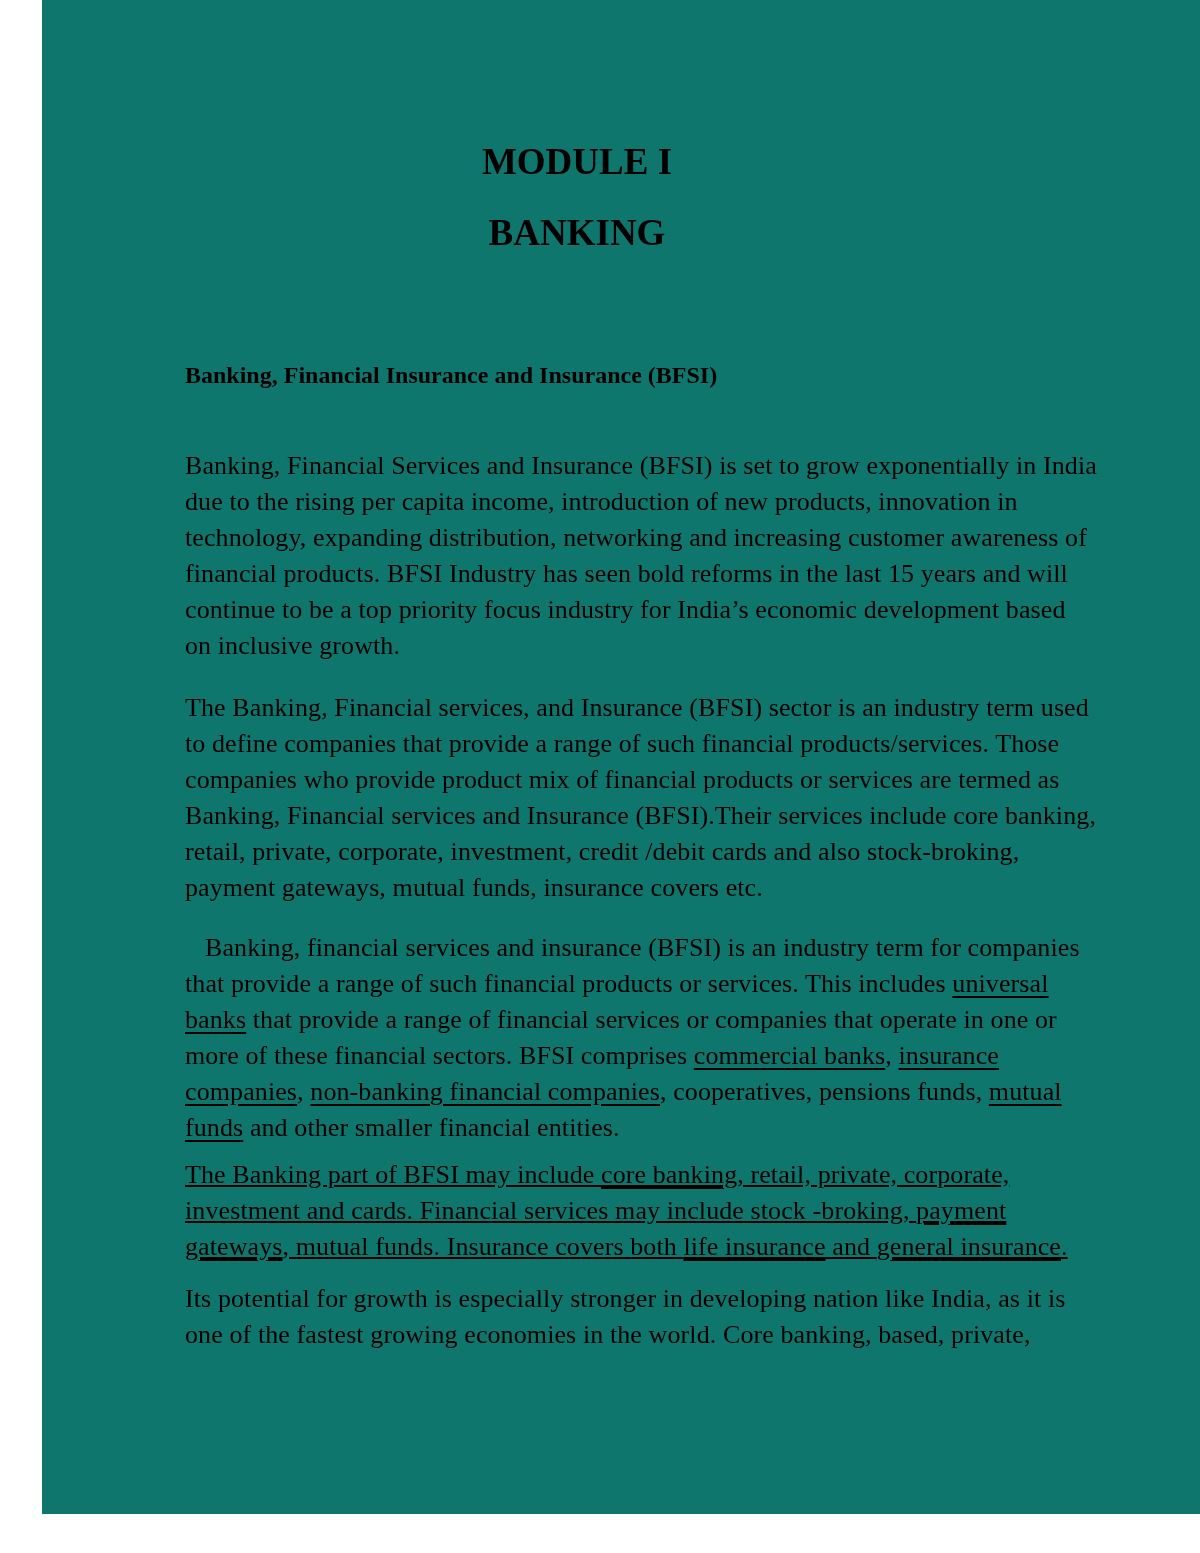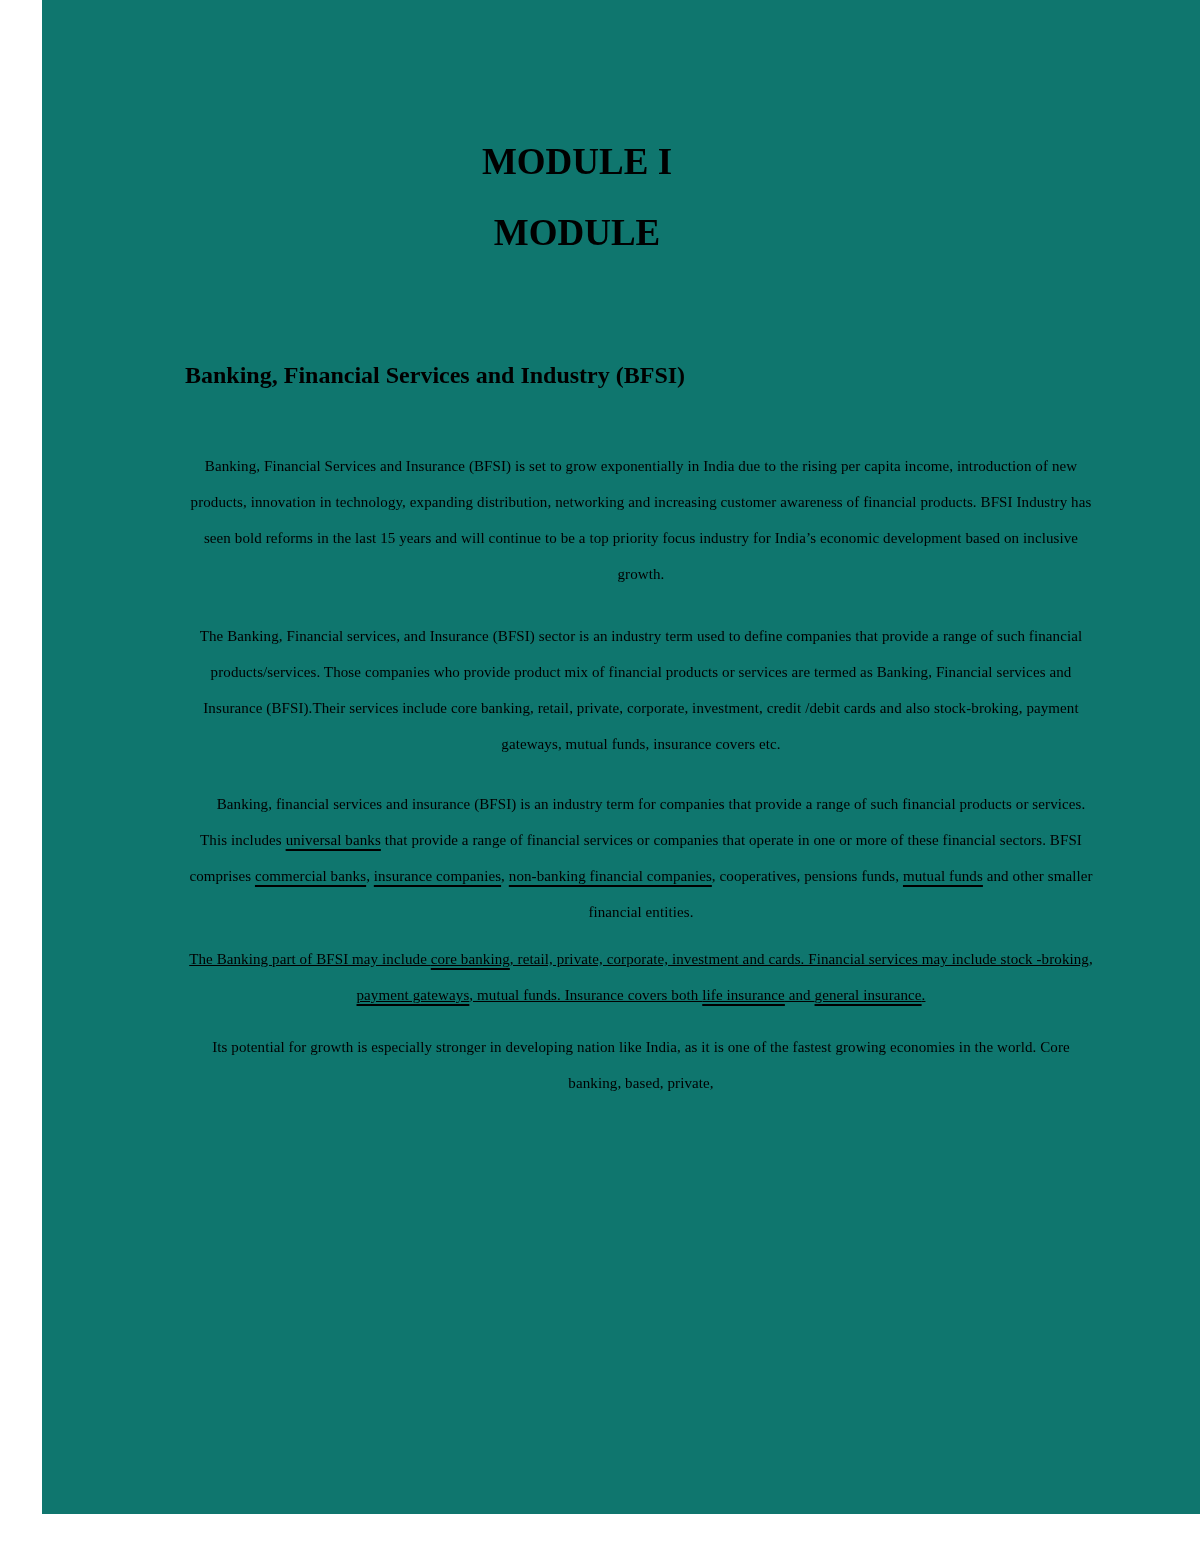--- a/index.html
+++ b/index.html
@@ -38,24 +38,24 @@
     text-align: center;
     margin: 27px 128px 0 0;
   }
   .section-heading {
     font-size: 24px;
     font-weight: bold;
     line-height: 30px;
     margin: 105px 0 0 0;
   }
   p.body-par {
-    font-size: 15px;
+    font-size: 26px;
     line-height: 36px;
     margin: 0;
-    text-align: center;
+    text-align: left;
     letter-spacing: 0.1px;
   }
   #p1 { margin-top: 58px; }
   #p2 { margin-top: 26px; }
   #p3 { margin-top: 24px; text-indent: 20px; }
   #p4 { margin-top: 11px; text-decoration: underline; }
   #p5 { margin-top: 16px; }
   .u {
     text-decoration: underline;
     text-decoration-thickness: 2px;
@@ -63,23 +63,23 @@
   }
 </style>
 </head>
 <body>
 
 <div class="page">
   <div class="content">
 
     <div class="doc-title">MODULE I</div>
 
-    <div class="doc-subtitle">MODULE</div>
+    <div class="doc-subtitle">BANKING</div>
 
-    <div class="section-heading">Banking, Financial Services and Industry (BFSI)</div>
+    <div class="section-heading">Banking, Financial Insurance and Insurance (BFSI)</div>
 
     <p class="body-par" id="p1"><span>Banking, Financial Services and Insurance (BFSI) is set to grow exponentially in India due to the rising per capita income, introduction of new products, innovation in technology, expanding distribution, networking and increasing customer awareness of financial products. BFSI Industry has seen bold reforms in the last 15 years and will continue to be a top priority focus industry for India’s economic development based on inclusive growth.</span></p>
 
     <p class="body-par" id="p2"><span>The Banking, Financial services, and Insurance (BFSI) sector is an industry term used to define companies that provide a range of such financial products/services. Those companies who provide product mix of financial products or services are termed as Banking, Financial services and Insurance (BFSI).Their services include core banking, retail, private, corporate, investment, credit /debit cards and also stock-broking, payment gateways, mutual funds, insurance covers etc.</span></p>
 
     <p class="body-par" id="p3"><span>Banking, financial services and insurance (BFSI) is an industry term for companies that provide a range of such financial products or services. This includes </span><span class="u">universal banks</span><span> that provide a range of financial services or companies that operate in one or more of these financial sectors. BFSI comprises </span><span class="u">commercial banks</span><span>, </span><span class="u">insurance companies</span><span>, </span><span class="u">non-banking financial companies</span><span>, cooperatives, pensions funds, </span><span class="u">mutual funds</span><span> and other smaller financial entities.</span></p>
 
     <p class="body-par" id="p4"><span>The Banking part of BFSI may include </span><span class="u">core banking</span><span>, retail, private, corporate, investment and cards. Financial services may include stock -broking, </span><span class="u">payment gateways</span><span>, mutual funds. Insurance covers both </span><span class="u">life insurance</span><span> and </span><span class="u">general insurance</span><span>.</span></p>
 
     <p class="body-par" id="p5"><span>Its potential for growth is especially stronger in developing nation like India, as it is one of the fastest growing economies in the world. Core banking, based, private,</span></p>

